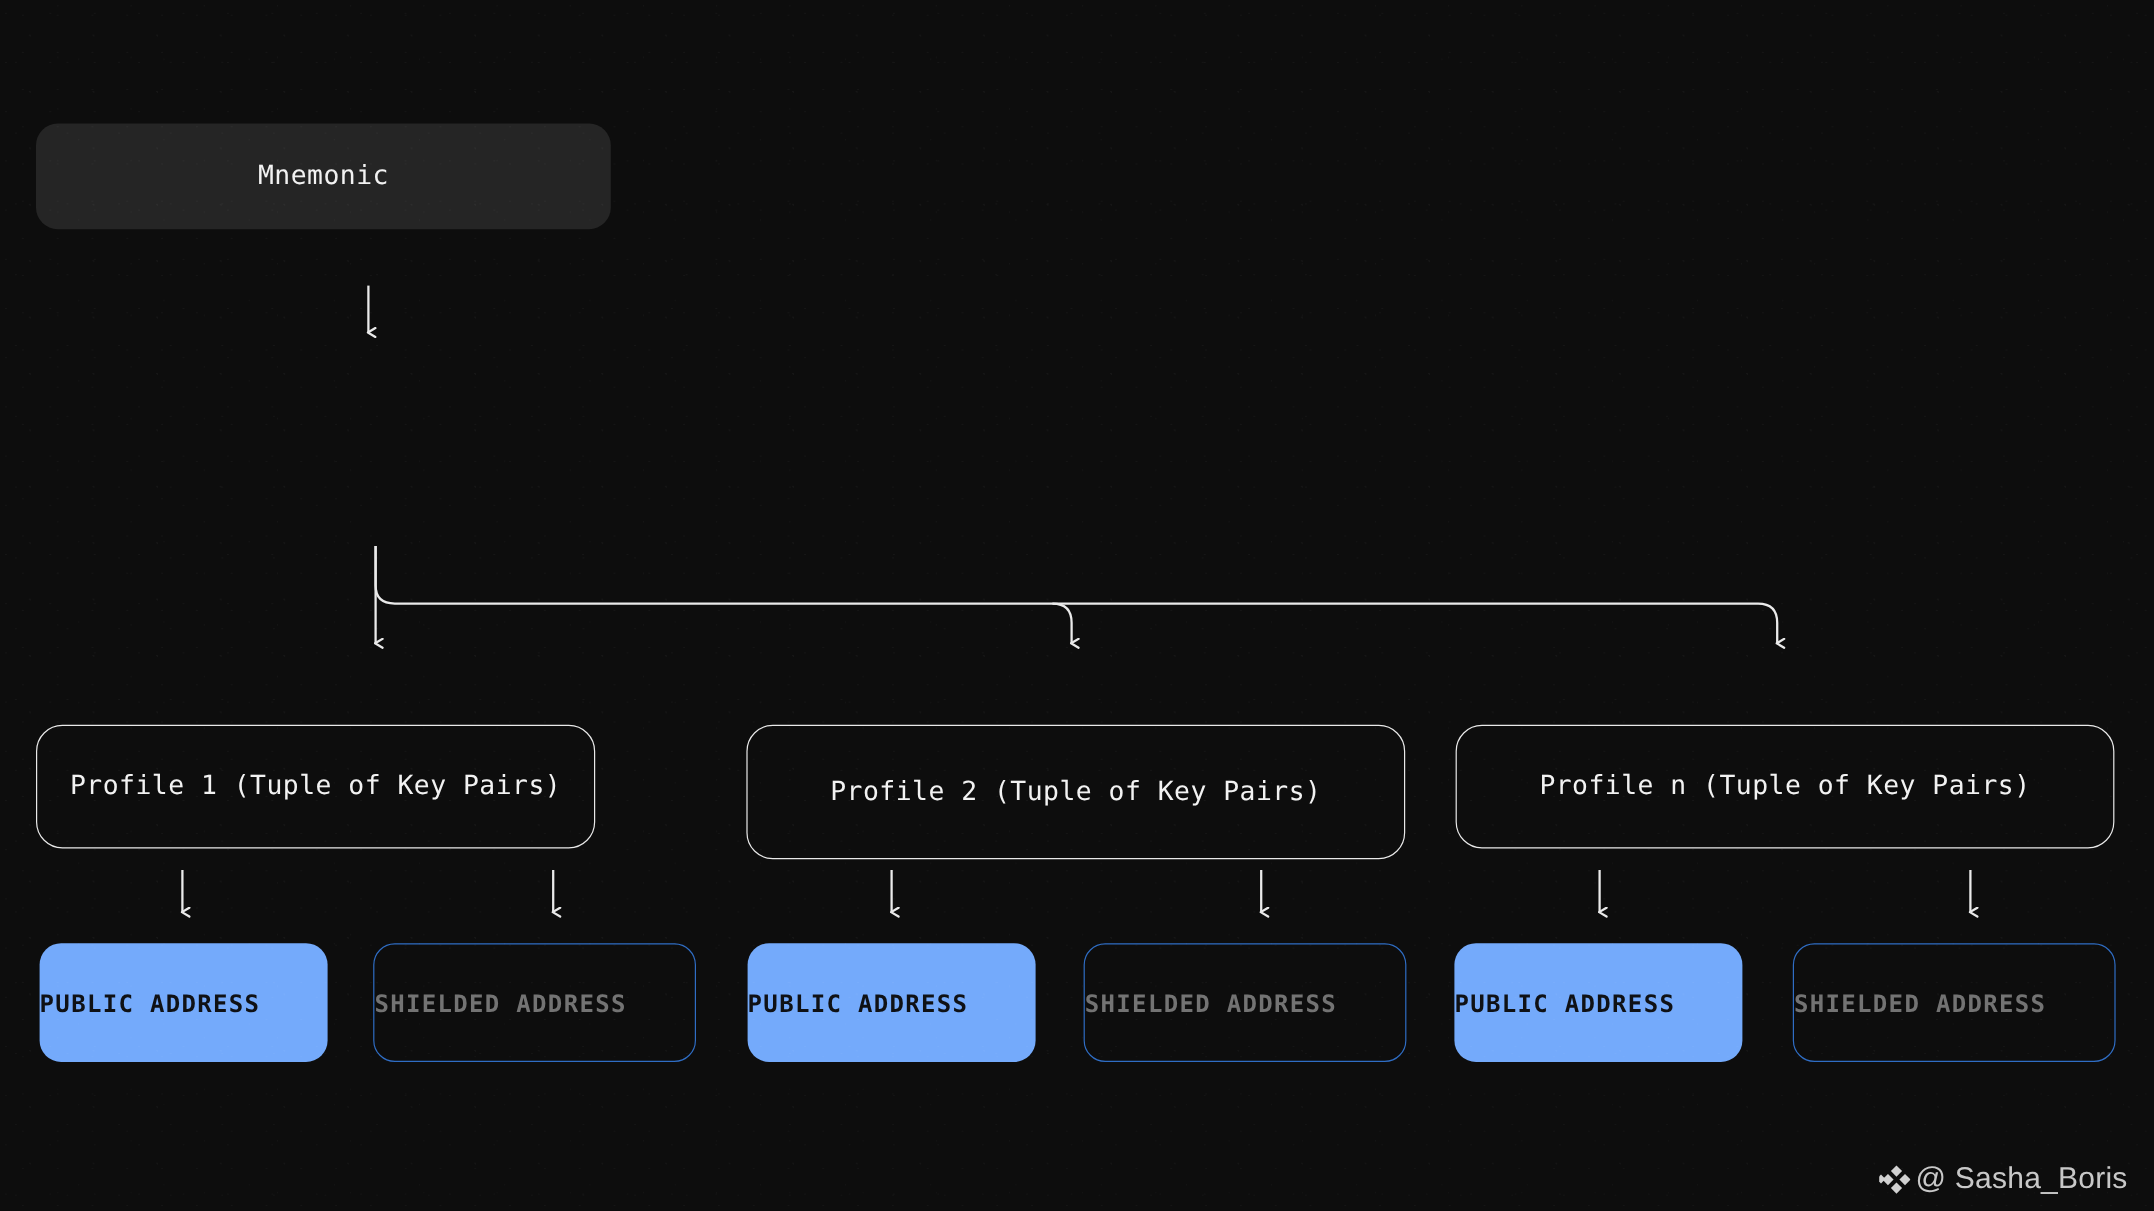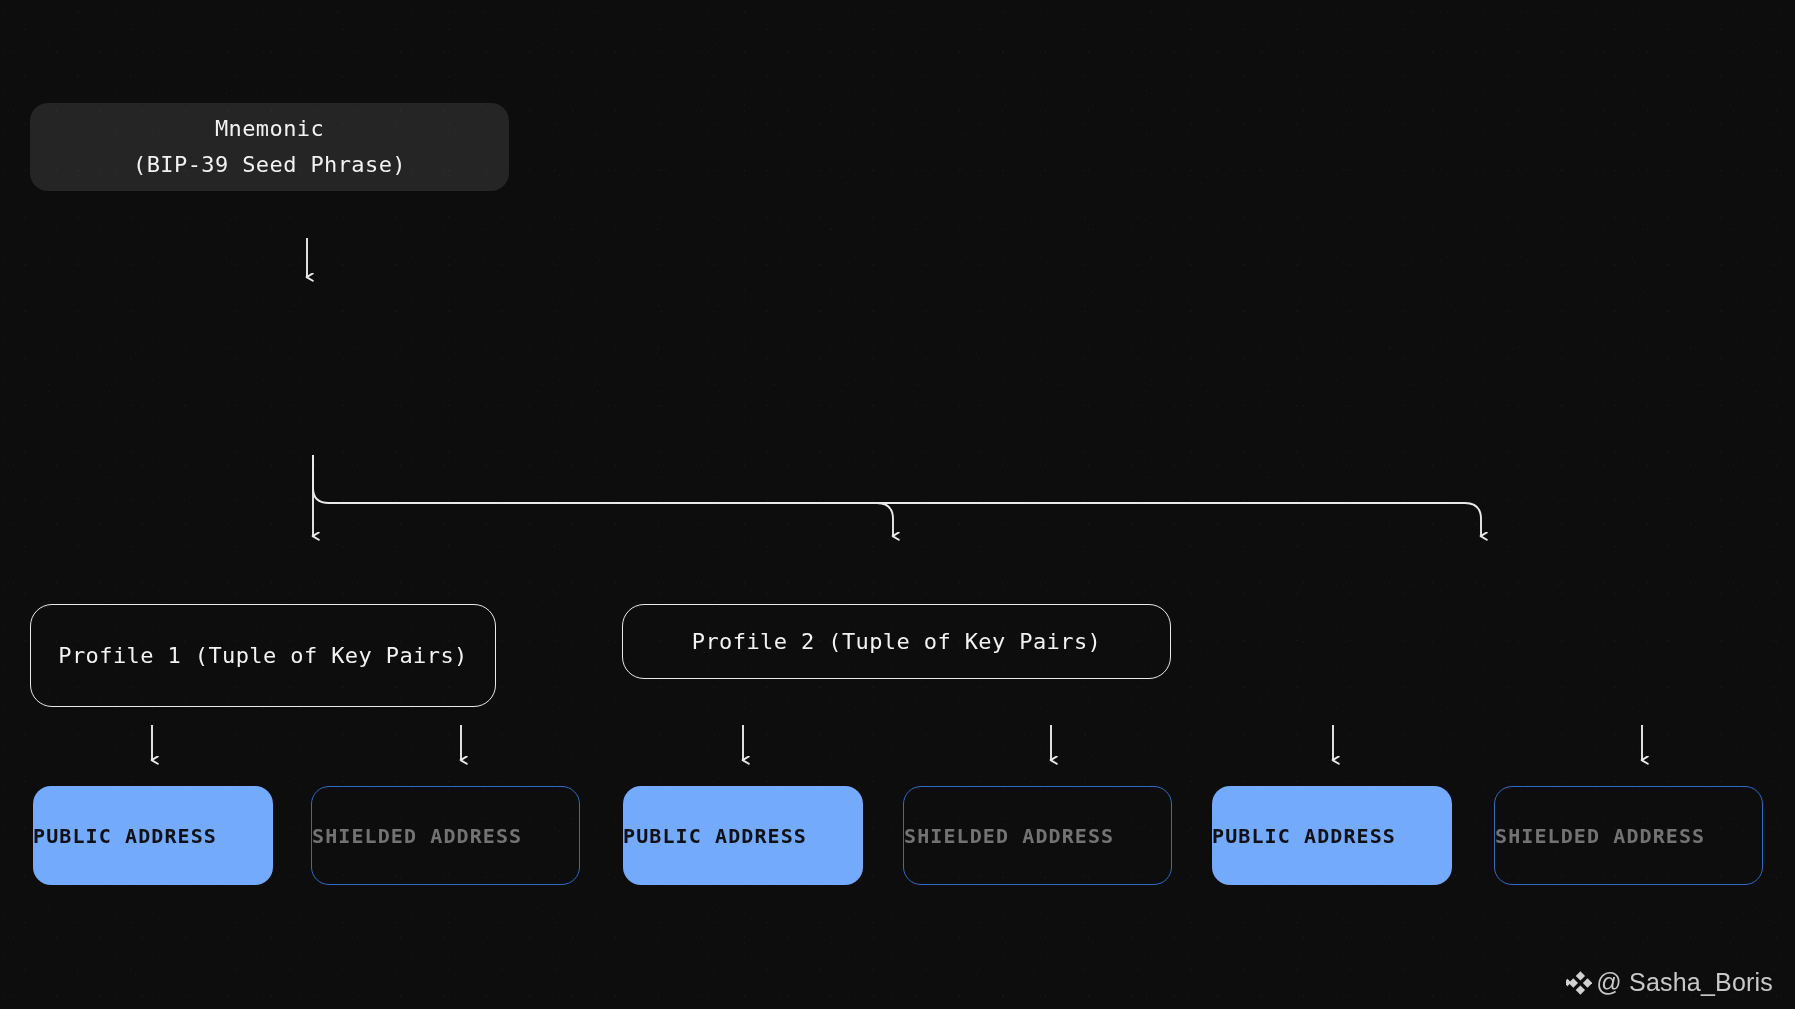--- a/index.html
+++ b/index.html
@@ -139,44 +139,46 @@
 
     <line x1="743" y1="725" x2="743" y2="760" stroke="#eaeaea" stroke-width="1.9" marker-end="url(#arrowhead)"></line>
     <line x1="1051" y1="725" x2="1051" y2="760" stroke="#eaeaea" stroke-width="1.9" marker-end="url(#arrowhead)"></line>
 
     <line x1="1333" y1="725" x2="1333" y2="760" stroke="#eaeaea" stroke-width="1.9" marker-end="url(#arrowhead)"></line>
     <line x1="1642" y1="725" x2="1642" y2="760" stroke="#eaeaea" stroke-width="1.9" marker-end="url(#arrowhead)"></line>
   </svg>
 
   <div class="seed-box" style="left:30px; top:103px; width:479px; height:88px;">
     <div class="seed-line-1">Mnemonic</div>
-    <div class="seed-line-2">(BIP-39 Seed Phrase)</div>
   </div>
 
 
   <div class="profile-box" style="left:30px; top:604px; width:466px; height:103px;">
     <span>Profile 1 (Tuple of Key Pairs)</span>
   </div>
   <div class="addr addr-public" style="left:33px; top:786px; width:240px; height:99px;">
     <span>PUBLIC ADDRESS</span>
   </div>
   <div class="addr addr-shielded" style="left:311px; top:786px; width:269px; height:99px;">
     <span>SHIELDED ADDRESS</span>
   </div>
 
-  <div class="profile-box" style="left:622px; top:604px; width:549px; height:75px;justify-content:center;">
+  <div class="profile-box" style="left:622px; top:604px; width:549px; height:112px;justify-content:center;">
     <span>Profile 2 (Tuple of Key Pairs)</span>
   </div>
   <div class="addr addr-public" style="left:623px; top:786px; width:240px; height:99px;">
     <span>PUBLIC ADDRESS</span>
   </div>
   <div class="addr addr-shielded" style="left:903px; top:786px; width:269px; height:99px;">
     <span>SHIELDED ADDRESS</span>
   </div>
 
+  <div class="profile-box" style="left:1213px; top:604px; width:549px; height:103px;">
+    <span>Profile n (Tuple of Key Pairs)</span>
+  </div>
   <div class="addr addr-public" style="left:1212px; top:786px; width:240px; height:99px;">
     <span>PUBLIC ADDRESS</span>
   </div>
   <div class="addr addr-shielded" style="left:1494px; top:786px; width:269px; height:99px;">
     <span>SHIELDED ADDRESS</span>
   </div>
 
   <div id="watermark">
     <span class="wm-icon">
       <svg width="26" height="26" viewBox="0 0 26 26" xmlns="http://www.w3.org/2000/svg">

